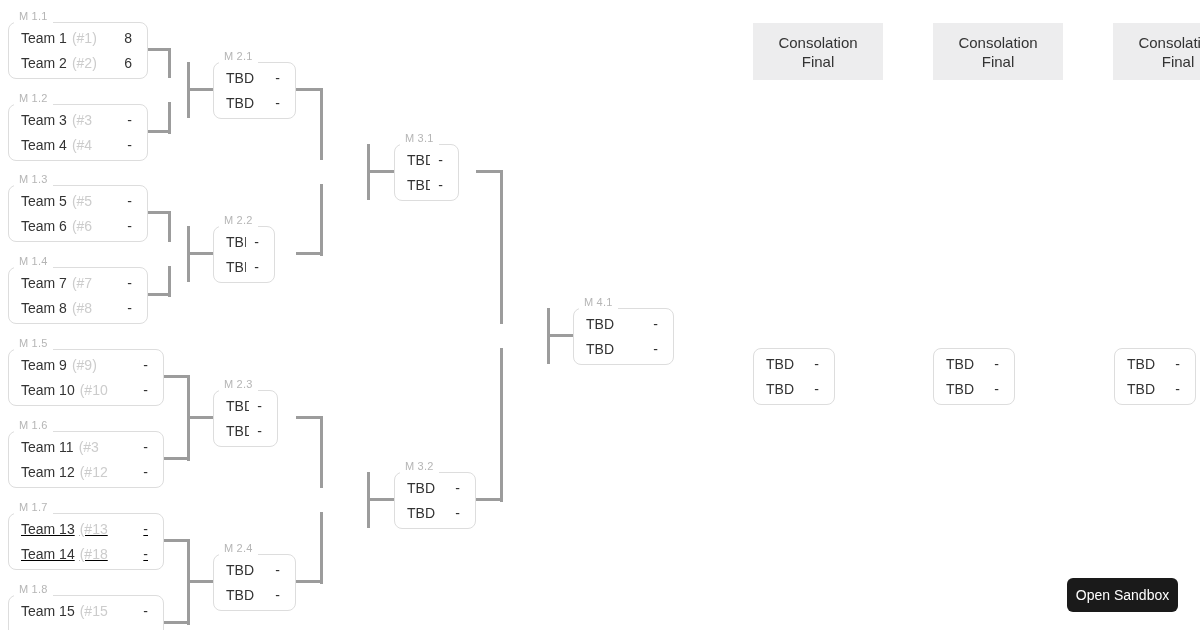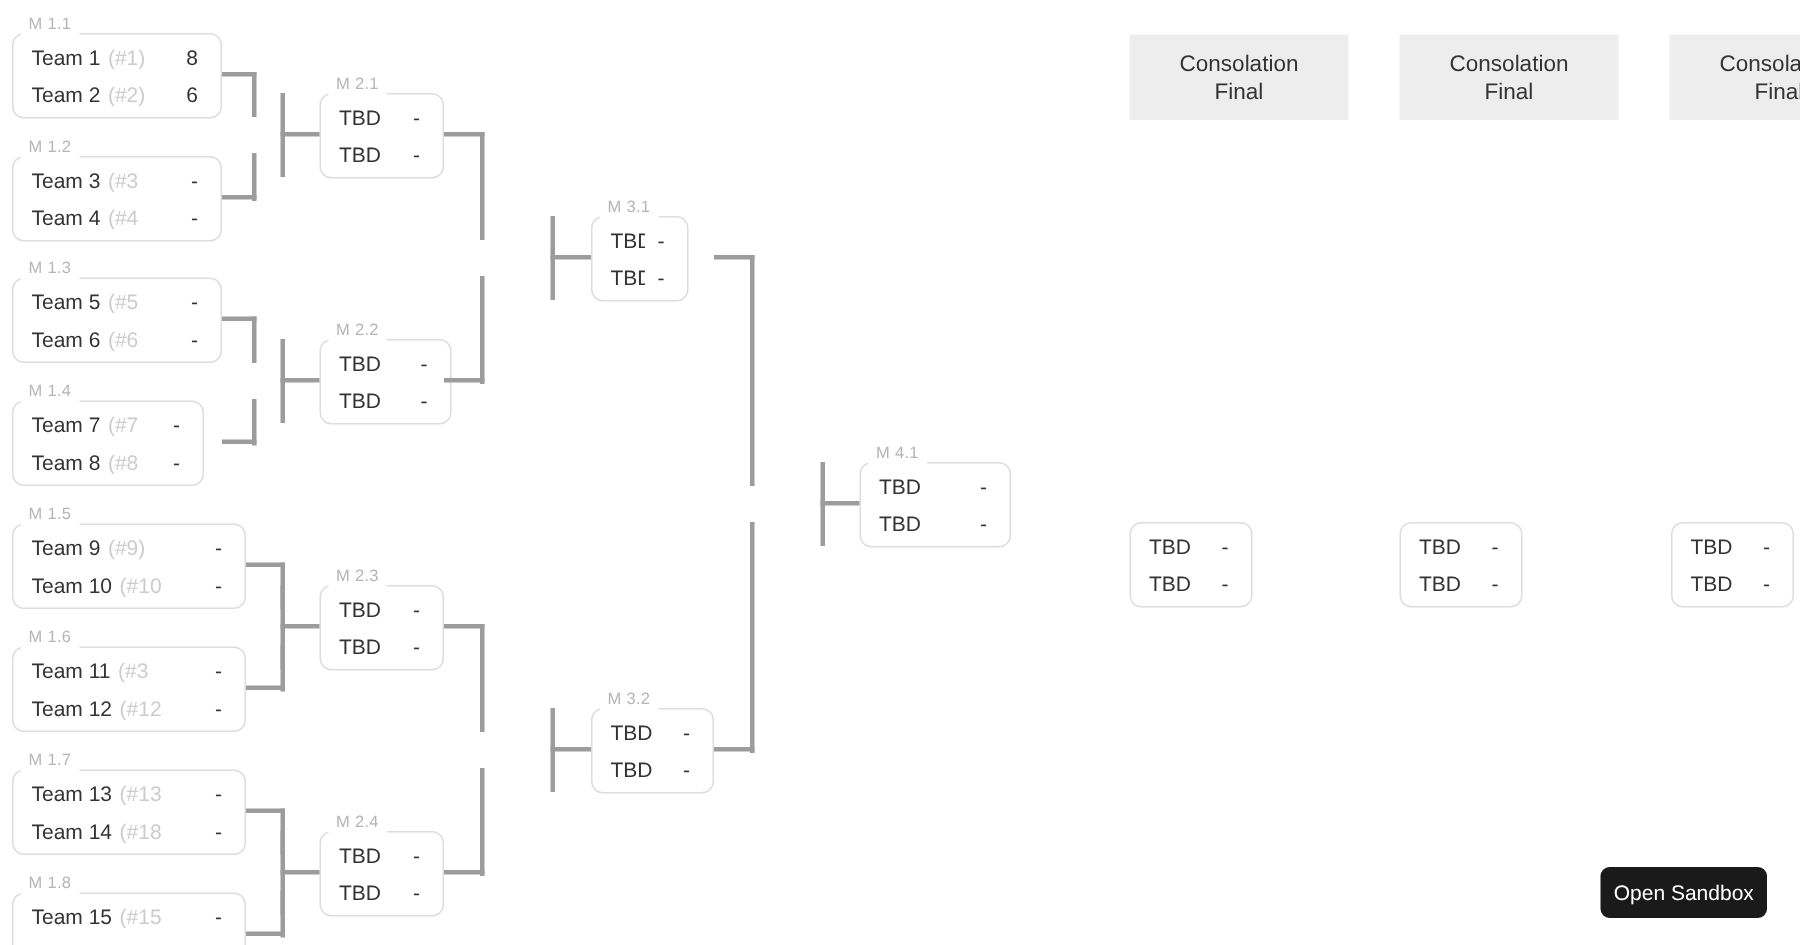--- a/index.html
+++ b/index.html
@@ -23,21 +23,21 @@
     color:var(--match_title,#b5b5b5);white-space:nowrap;
   }
   .team-row{
     display:flex;align-items:center;height:25px;
     padding:0 15px 0 12px;font-size:14px;color:var(--team_name,#333);
   }
   .team-left{flex:1;white-space:nowrap;overflow:hidden;}
   .team-seed{color:var(--team_seed,#ccc);margin-left:5px;}
   .team-score{margin-left:8px;color:var(--score,#333);text-align:right;}
   .cons-header{
-    position:absolute;width:146px;height:57px;box-sizing:border-box;
+    position:absolute;width:130px;height:57px;box-sizing:border-box;
     background:var(--header_bg,#ededee);color:var(--header_text,#333);
     font-size:15px;line-height:19px;padding:0 22px;
     display:flex;align-items:center;justify-content:center;text-align:center;
   }
   .connector{position:absolute;background:var(--connector,#9c9c9c);}
   .open-sandbox{
     position:absolute;left:1067px;top:578px;width:111px;height:34px;
     background:var(--button_bg,#1a1a1a);color:var(--button_text,#fff);
     border:none;border-radius:6px;font-size:14px;
     font-family:"Liberation Sans",sans-serif;cursor:pointer;
@@ -74,21 +74,21 @@
       <span class="match-title">M 1.3</span>
       <div class="team-row">
         <span class="team-left"><span>Team 5</span><span class="team-seed">(#5</span></span>
         <span class="team-score">-</span>
       </div>
       <div class="team-row">
         <span class="team-left"><span>Team 6</span><span class="team-seed">(#6</span></span>
         <span class="team-score">-</span>
       </div>
     </div>
-    <div class="match" style="left: 8px; top: 267px; width: 128px;">
+    <div class="match" style="left: 8px; top: 267px; width: 140px;">
       <span class="match-title">M 1.4</span>
       <div class="team-row">
         <span class="team-left"><span>Team 7</span><span class="team-seed">(#7</span></span>
         <span class="team-score">-</span>
       </div>
       <div class="team-row">
         <span class="team-left"><span>Team 8</span><span class="team-seed">(#8</span></span>
         <span class="team-score">-</span>
       </div>
     </div>
@@ -107,21 +107,21 @@
       <span class="match-title">M 1.6</span>
       <div class="team-row">
         <span class="team-left"><span>Team 11</span><span class="team-seed">(#3</span></span>
         <span class="team-score">-</span>
       </div>
       <div class="team-row">
         <span class="team-left"><span>Team 12</span><span class="team-seed">(#12</span></span>
         <span class="team-score">-</span>
       </div>
     </div>
-    <div class="match" style="left: 8px; top: 513px; width: 156px;">
+    <div class="match" style="left: 8px; top: 513px; width: 156px; text-decoration: underline;">
       <span class="match-title">M 1.7</span>
       <div class="team-row">
         <span class="team-left"><span>Team 13</span><span class="team-seed">(#13</span></span>
         <span class="team-score">-</span>
       </div>
       <div class="team-row">
         <span class="team-left"><span>Team 14</span><span class="team-seed">(#18</span></span>
         <span class="team-score">-</span>
       </div>
     </div>
@@ -140,32 +140,32 @@
       <span class="match-title">M 2.1</span>
       <div class="team-row">
         <span class="team-left"><span>TBD</span><span class="team-seed"></span></span>
         <span class="team-score">-</span>
       </div>
       <div class="team-row">
         <span class="team-left"><span>TBD</span><span class="team-seed"></span></span>
         <span class="team-score">-</span>
       </div>
     </div>
-    <div class="match" style="left: 213px; top: 226px; width: 88px;">
+    <div class="match" style="left: 213px; top: 226px; width: 62px;">
       <span class="match-title">M 2.2</span>
       <div class="team-row">
         <span class="team-left"><span>TBD</span><span class="team-seed"></span></span>
         <span class="team-score">-</span>
       </div>
       <div class="team-row">
         <span class="team-left"><span>TBD</span><span class="team-seed"></span></span>
         <span class="team-score">-</span>
       </div>
     </div>
-    <div class="match" style="left: 213px; top: 390px; width: 83px;">
+    <div class="match" style="left: 213px; top: 390px; width: 65px;">
       <span class="match-title">M 2.3</span>
       <div class="team-row">
         <span class="team-left"><span>TBD</span><span class="team-seed"></span></span>
         <span class="team-score">-</span>
       </div>
       <div class="team-row">
         <span class="team-left"><span>TBD</span><span class="team-seed"></span></span>
         <span class="team-score">-</span>
       </div>
     </div>

